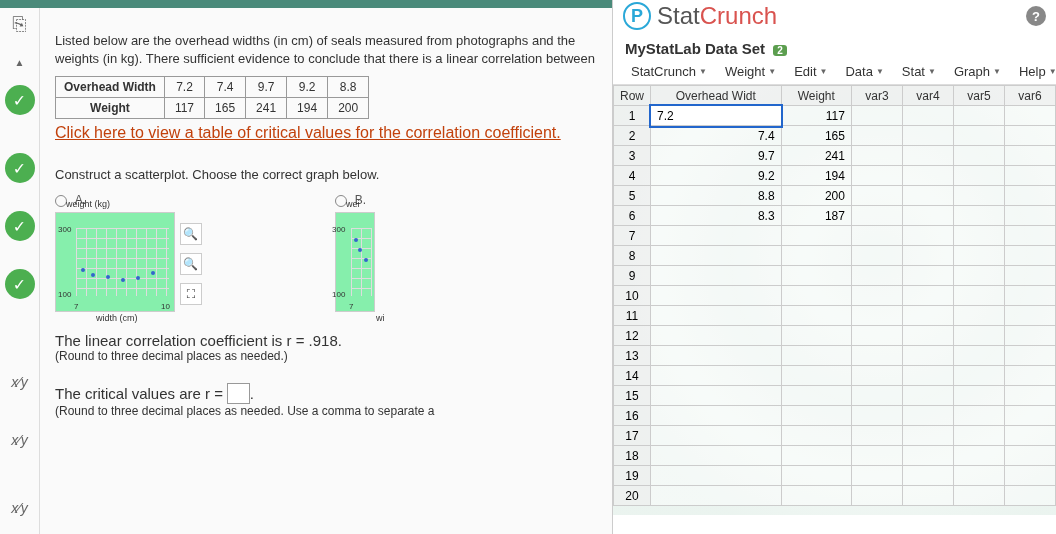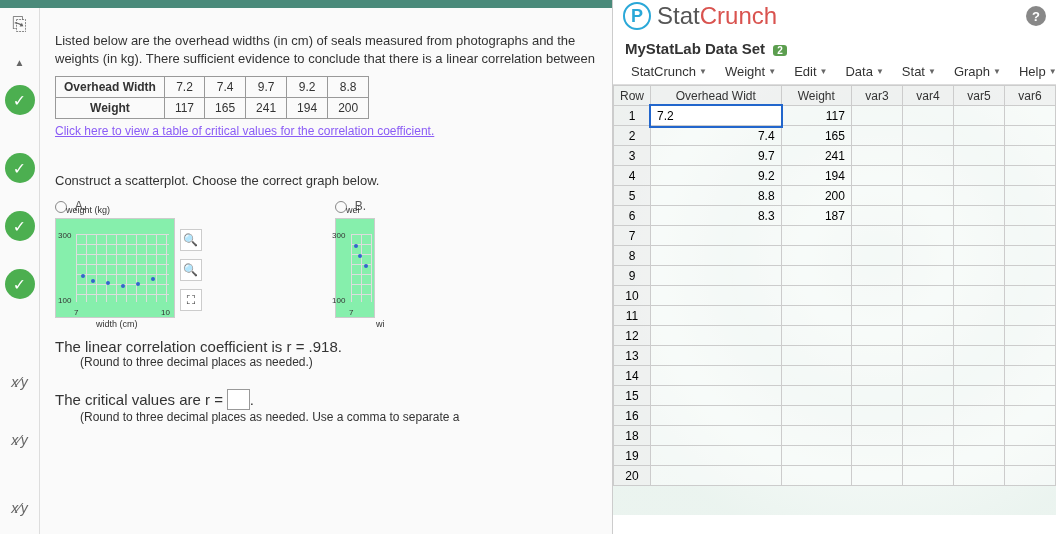--- a/index.html
+++ b/index.html
@@ -9,37 +9,37 @@
 .sidebar-icon { width: 30px; height: 30px; display: flex; align-items: center; justify-content: center; margin: 4px 0; border-radius: 50%; }
 .sidebar-icon.check { background: #4caf50; color: white; font-size: 16px; }
 .sidebar-icon.exit { color: #666; font-size: 18px; }
 .sidebar-icon.fraction { color: #666; font-size: 14px; font-style: italic; }
 .sidebar-icon.up { color: #666; font-size: 10px; }
 .question-panel { width: 572px; padding: 10px 15px; background: #fafafa; font-size: 13px; color: #333; overflow-y: auto; }
 .question-text { margin-bottom: 8px; line-height: 1.4; }
 .data-table { border-collapse: collapse; margin: 5px 0; font-size: 12px; }
 .data-table td { border: 1px solid #999; padding: 3px 10px; text-align: center; }
 .data-table td:first-child { font-weight: bold; text-align: center; padding: 3px 8px; }
-.link-text { color: #8b5cf6; text-decoration: underline; font-size: 12px; cursor: pointer; }
-.section-gap { margin-top: 35px; }
+.link-text { color: #c2410c; text-decoration: underline; font-size: 16px; cursor: pointer; }
+.section-gap { margin-top: 25px; }
 .option-row { display: flex; align-items: flex-start; gap: 40px; margin-top: 10px; }
 .option-graph { position: relative; }
 .option-label { font-size: 12px; color: #555; }
 .radio-circle { display: inline-block; width: 12px; height: 12px; border: 1px solid #888; border-radius: 50%; vertical-align: middle; margin-right: 4px; }
 .mini-chart { width: 120px; height: 100px; border: 1px solid #ccc; position: relative; margin-top: 5px; background: #86efac; }
 .mini-chart .axis-label-y { position: absolute; top: -14px; left: 10px; font-size: 9px; }
 .mini-chart .axis-label-x { position: absolute; bottom: -12px; left: 40px; font-size: 9px; }
 .mini-chart .tick { position: absolute; font-size: 8px; }
 .chart-tools { position: absolute; right: -28px; top: 10px; display: flex; flex-direction: column; gap: 8px; }
 .tool-btn { width: 22px; height: 22px; border: 1px solid #ccc; background: white; display: flex; align-items: center; justify-content: center; font-size: 12px; cursor: pointer; }
 .mini-chart .grid { position: absolute; inset: 15px 5px 15px 20px; background-image: linear-gradient(to right, #ddd 1px, transparent 1px), linear-gradient(to bottom, #ddd 1px, transparent 1px); background-size: 10px 10px; }
 .mini-chart .pt { position: absolute; width: 4px; height: 4px; background: #3366cc; border-radius: 50%; }
 .answer-line { margin-top: 20px; font-size: 15px; }
 .answer-box { display: inline-block; min-width: 20px; border: 1px solid #999; padding: 1px 4px; background: white; }
-.round-text { font-size: 12px; color: #333; margin-left: 25px; }
+.round-text { font-size: 12px; color: #333; }
 
 .statcrunch-panel { flex: 1; background: #fff; border-left: 1px solid #ccc; position: relative; overflow: hidden; }
 .sc-header { display: flex; align-items: center; padding: 2px 10px; }
 .sc-logo { display: flex; align-items: center; gap: 6px; }
 .sc-logo-icon { width: 28px; height: 28px; border: 2px solid #2aa8d8; border-radius: 50%; display: flex; align-items: center; justify-content: center; color: #2aa8d8; font-weight: bold; font-size: 18px; }
 .sc-title { font-size: 24px; font-weight: 500; }
 .sc-title .stat { color: #555; }
 .sc-title .crunch { color: #d9534f; }
 .sc-help-icon { margin-left: auto; width: 20px; height: 20px; border-radius: 50%; background: #888; color: white; display: flex; align-items: center; justify-content: center; font-size: 13px; font-weight: bold; cursor: pointer; }
 .sc-dataset-title { font-size: 15px; font-weight: bold; color: #333; padding: 8px 12px 2px; }
@@ -359,20 +359,29 @@
             <tr>
               <td class="row-head">16</td>
               <td></td>
               <td></td>
               <td></td>
               <td></td>
               <td></td>
               <td></td>
             </tr>
             <tr>
+              <td class="row-head">17</td>
+              <td></td>
+              <td></td>
+              <td></td>
+              <td></td>
+              <td></td>
+              <td></td>
+            </tr>
+            <tr>
               <td class="row-head">18</td>
               <td></td>
               <td></td>
               <td></td>
               <td></td>
               <td></td>
               <td></td>
             </tr>
             <tr>
               <td class="row-head">19</td>

